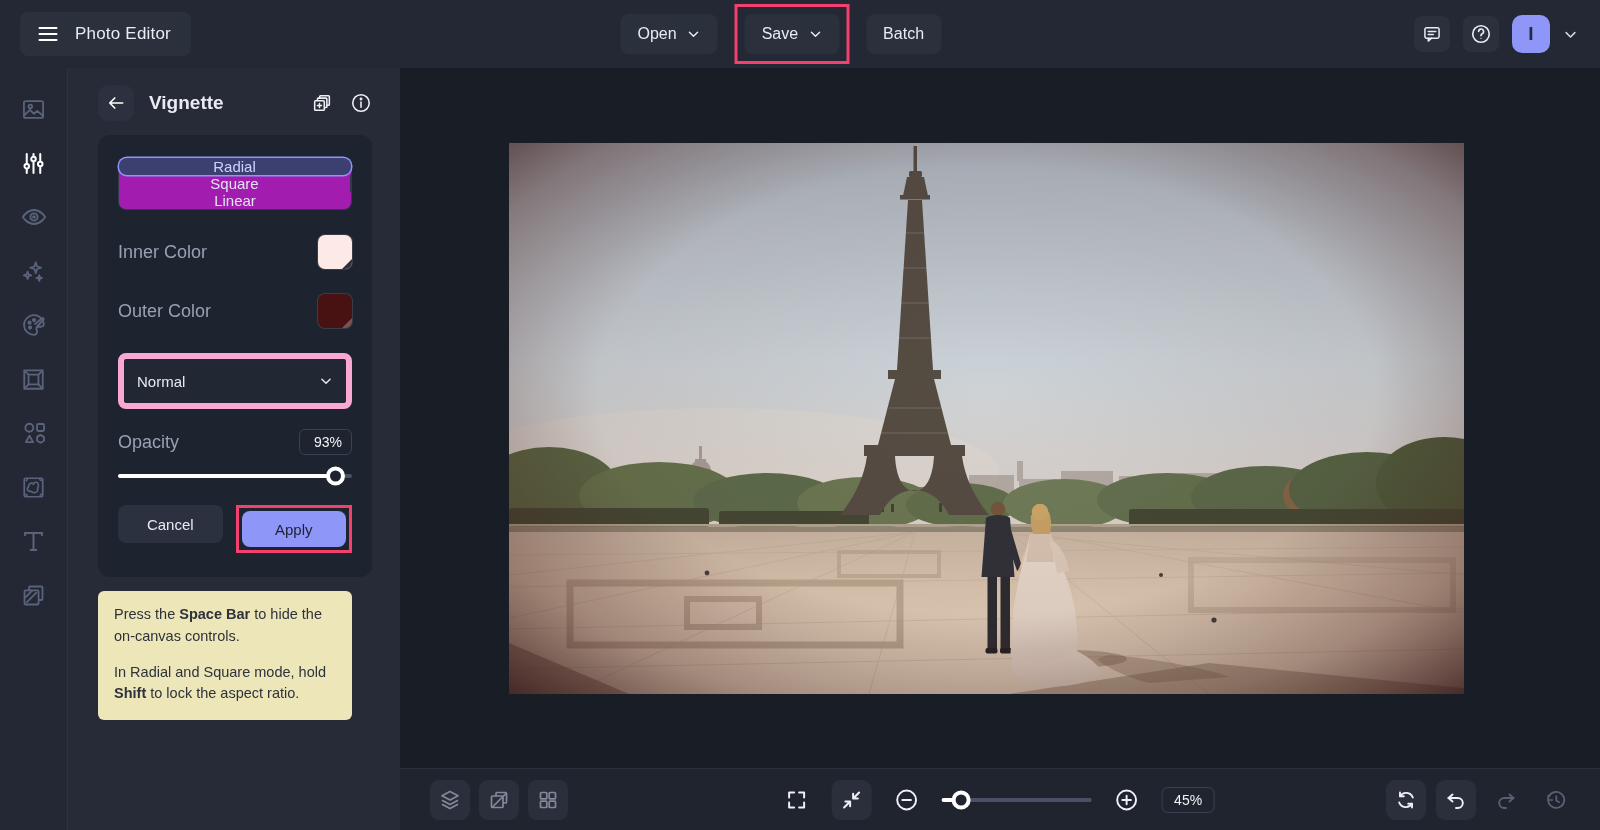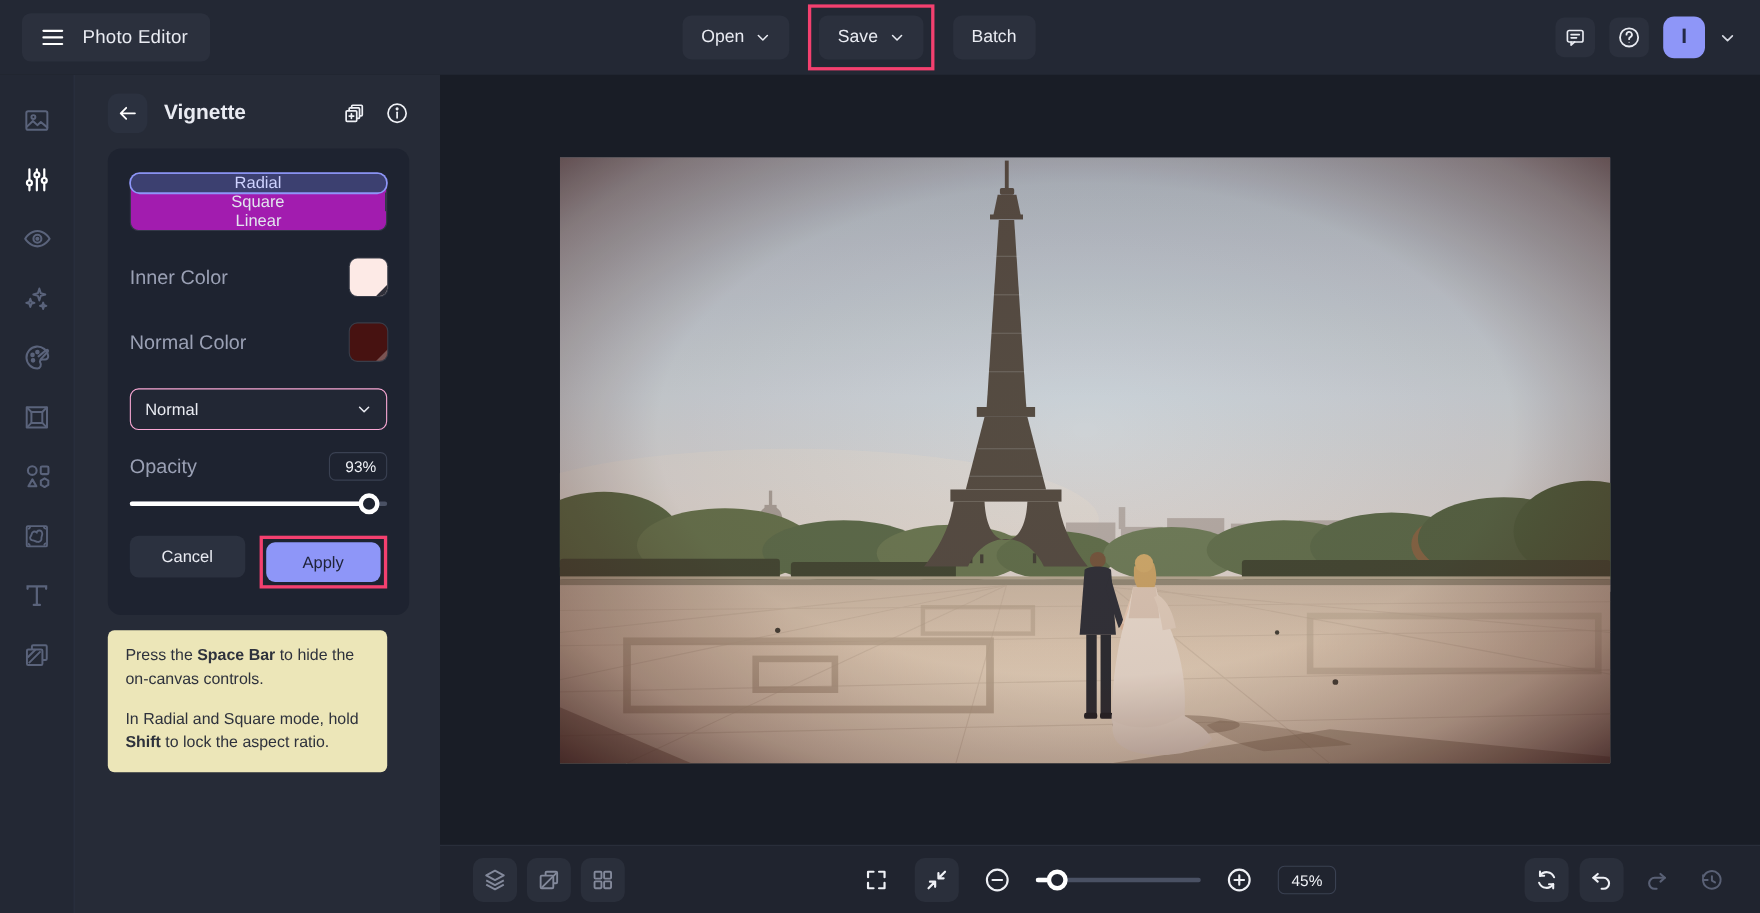--- a/index.html
+++ b/index.html
@@ -46,21 +46,21 @@
   .seg:last-child { border-right:none; }
   .seg.active { background:#3c4070; border-radius:8px; box-shadow:0 0 0 1.5px #8e96f8; color:#ced2ff;
                 border-right-color:transparent; z-index:1; }
   .color-row { display:flex; align-items:center; justify-content:space-between; margin-top:25px; }
   .field-label { color:#9aa0b4; font-size:18px; }
   .swatch { width:34px; height:34px; border-radius:7px; position:relative; overflow:hidden;
             box-shadow:0 0 0 1px rgba(255,255,255,.12); cursor:pointer; }
   .swatch .fold { position:absolute; right:-1px; bottom:-1px; width:0; height:0;
                   border-left:12px solid transparent; border-bottom:12px solid rgba(24,27,38,.9); }
   .swatch.outer .fold { border-bottom-color:rgba(255,255,255,.28); }
-  .dropdown { margin-top:25px; height:38px; border:1px solid #f9a8d4; border-radius:8px; background:#222734;
+  .dropdown { margin-top:25px; height:56px; border:6px solid #f9a8d4; border-radius:8px; background:#222734;
               display:flex; align-items:center; justify-content:space-between; padding:0 13px; font-size:15px; cursor:pointer; }
   .opacity-row { display:flex; align-items:center; justify-content:space-between; margin-top:20px; }
   .value-pill { border:1px solid #3a4152; border-radius:6px; height:26px; min-width:53px; display:flex;
                 align-items:center; justify-content:flex-end; padding:0 9px; font-size:14px; color:#f0f2f7; }
   .slider { position:relative; height:4px; background:#4a5164; border-radius:2px; margin-top:19px; cursor:pointer; }
   .slider-fill { position:absolute; left:0; top:0; bottom:0; background:#ffffff; border-radius:2px; }
   .slider-thumb { position:absolute; right:-9px; top:50%; transform:translateY(-50%); width:19px; height:19px;
                   border-radius:50%; background:#1e2330; border:4.5px solid #fff; }
   .btn-row { display:flex; align-items:flex-start; gap:13px; margin-top:27px; }
   .btn { height:38px; border-radius:8px; display:flex; align-items:center; justify-content:center;
@@ -298,21 +298,21 @@
       </div>
 
       <div class="color-row">
         <span class="field-label">Inner Color</span>
         <div class="swatch" style="background: rgb(253, 234, 230);">
           <span class="fold"></span>
         </div>
       </div>
 
       <div class="color-row">
-        <span class="field-label">Normal Color</span>
+        <span class="field-label">Outer Color</span>
         <div class="swatch outer" style="background: rgb(71, 18, 17);">
           <span class="fold"></span>
         </div>
       </div>
 
       <div class="dropdown">
         <span>Normal</span>
         <span>
           <svg width="14" height="14" viewBox="0 0 24 24" fill="none" stroke="#e9ebf2" stroke-width="2.4" stroke-linecap="round" stroke-linejoin="round">
               <path d="M5 9l7 7 7-7"></path>

